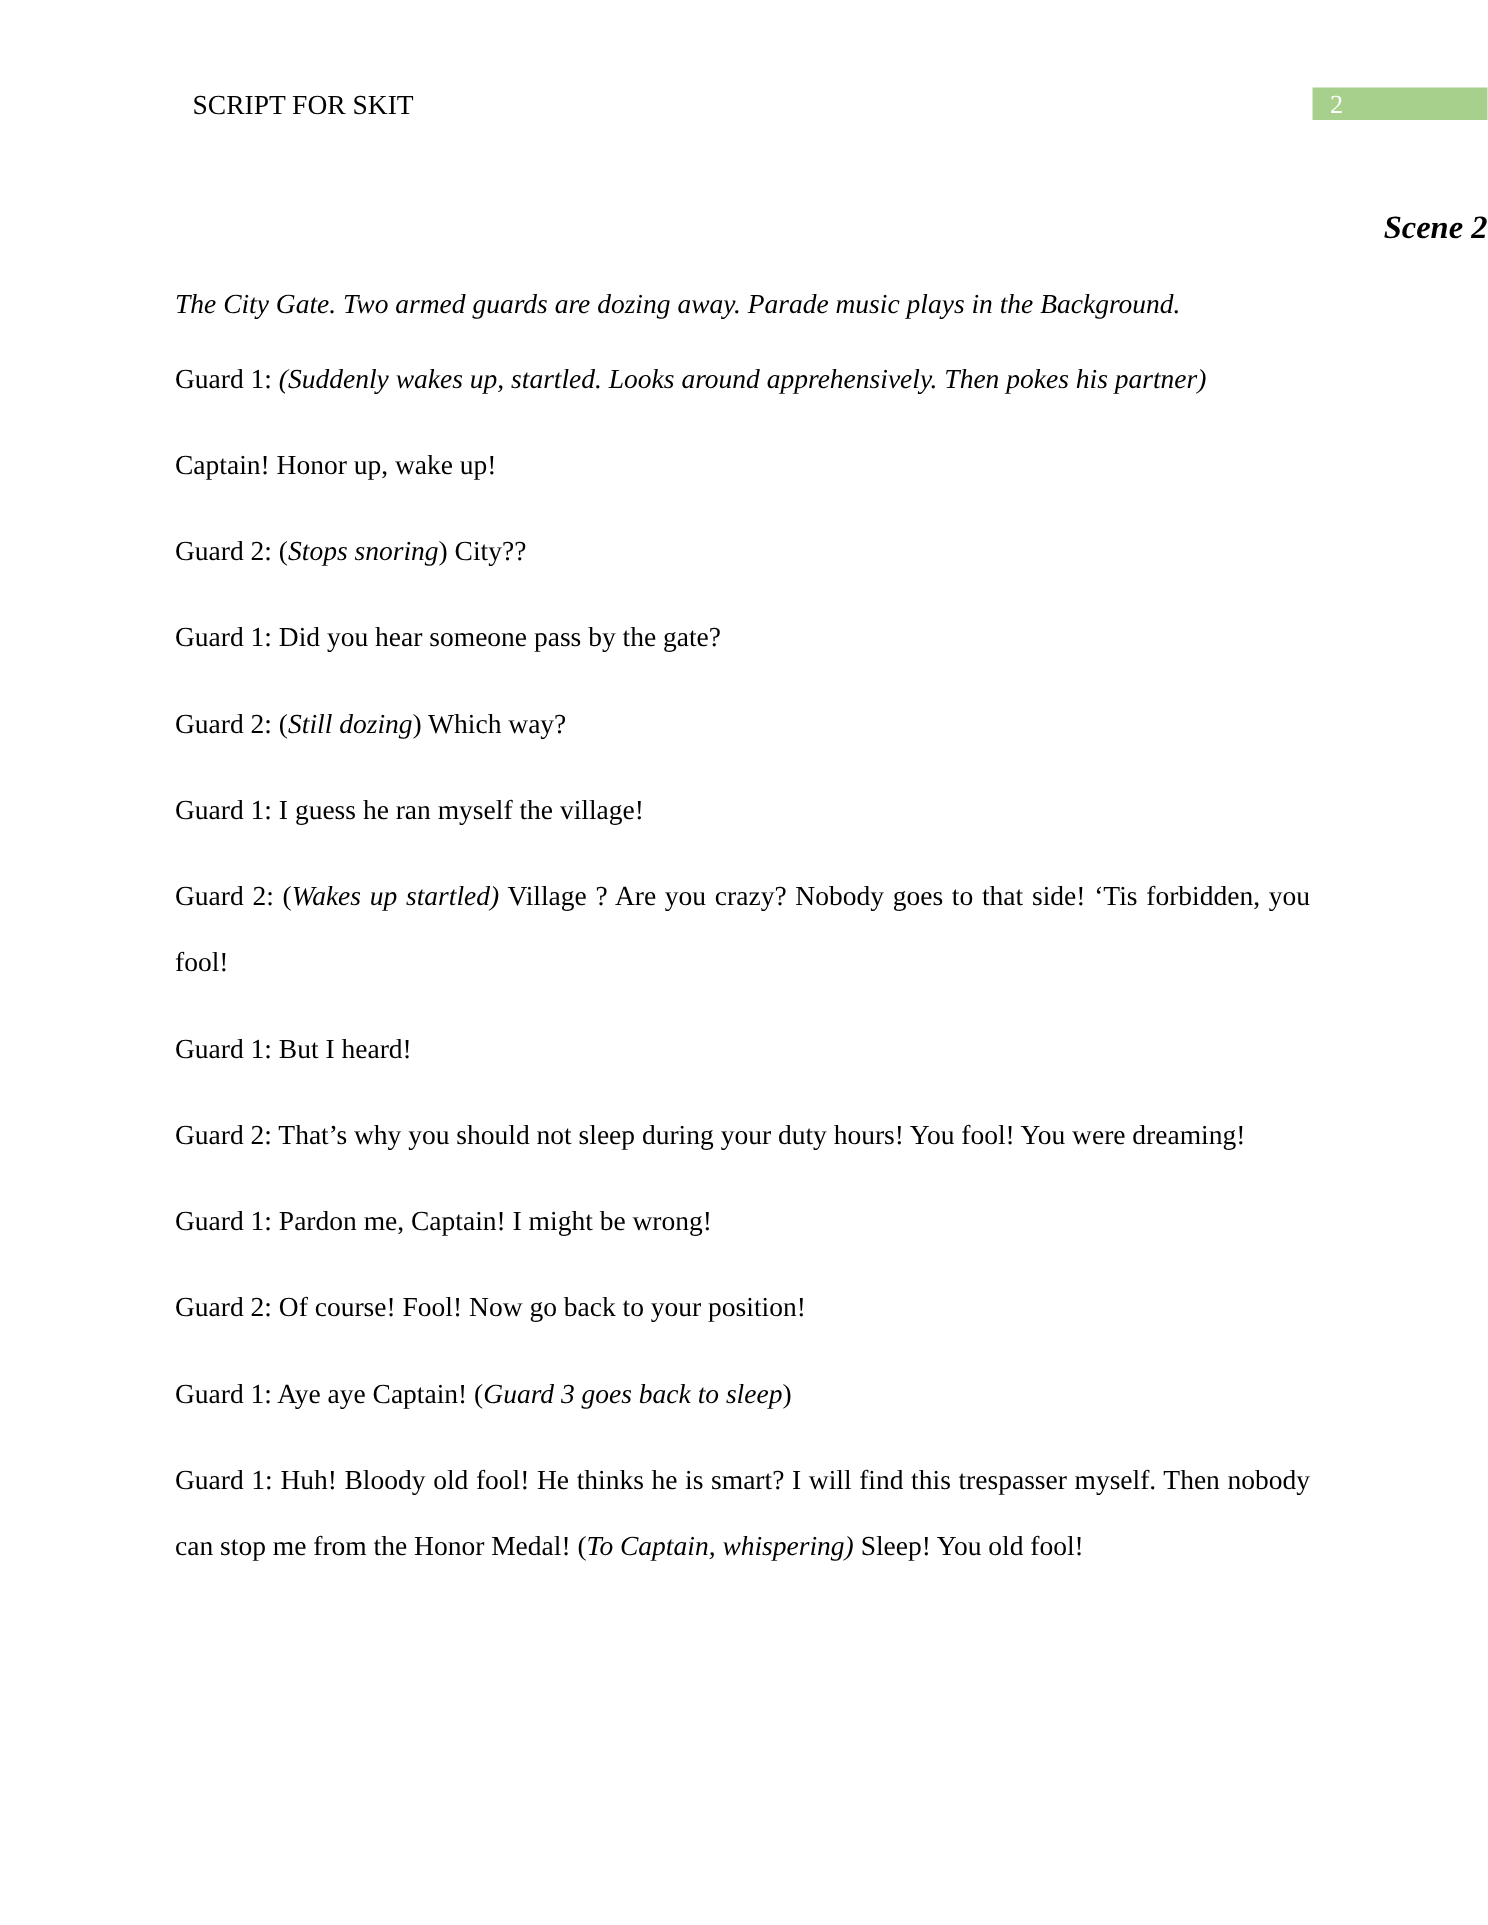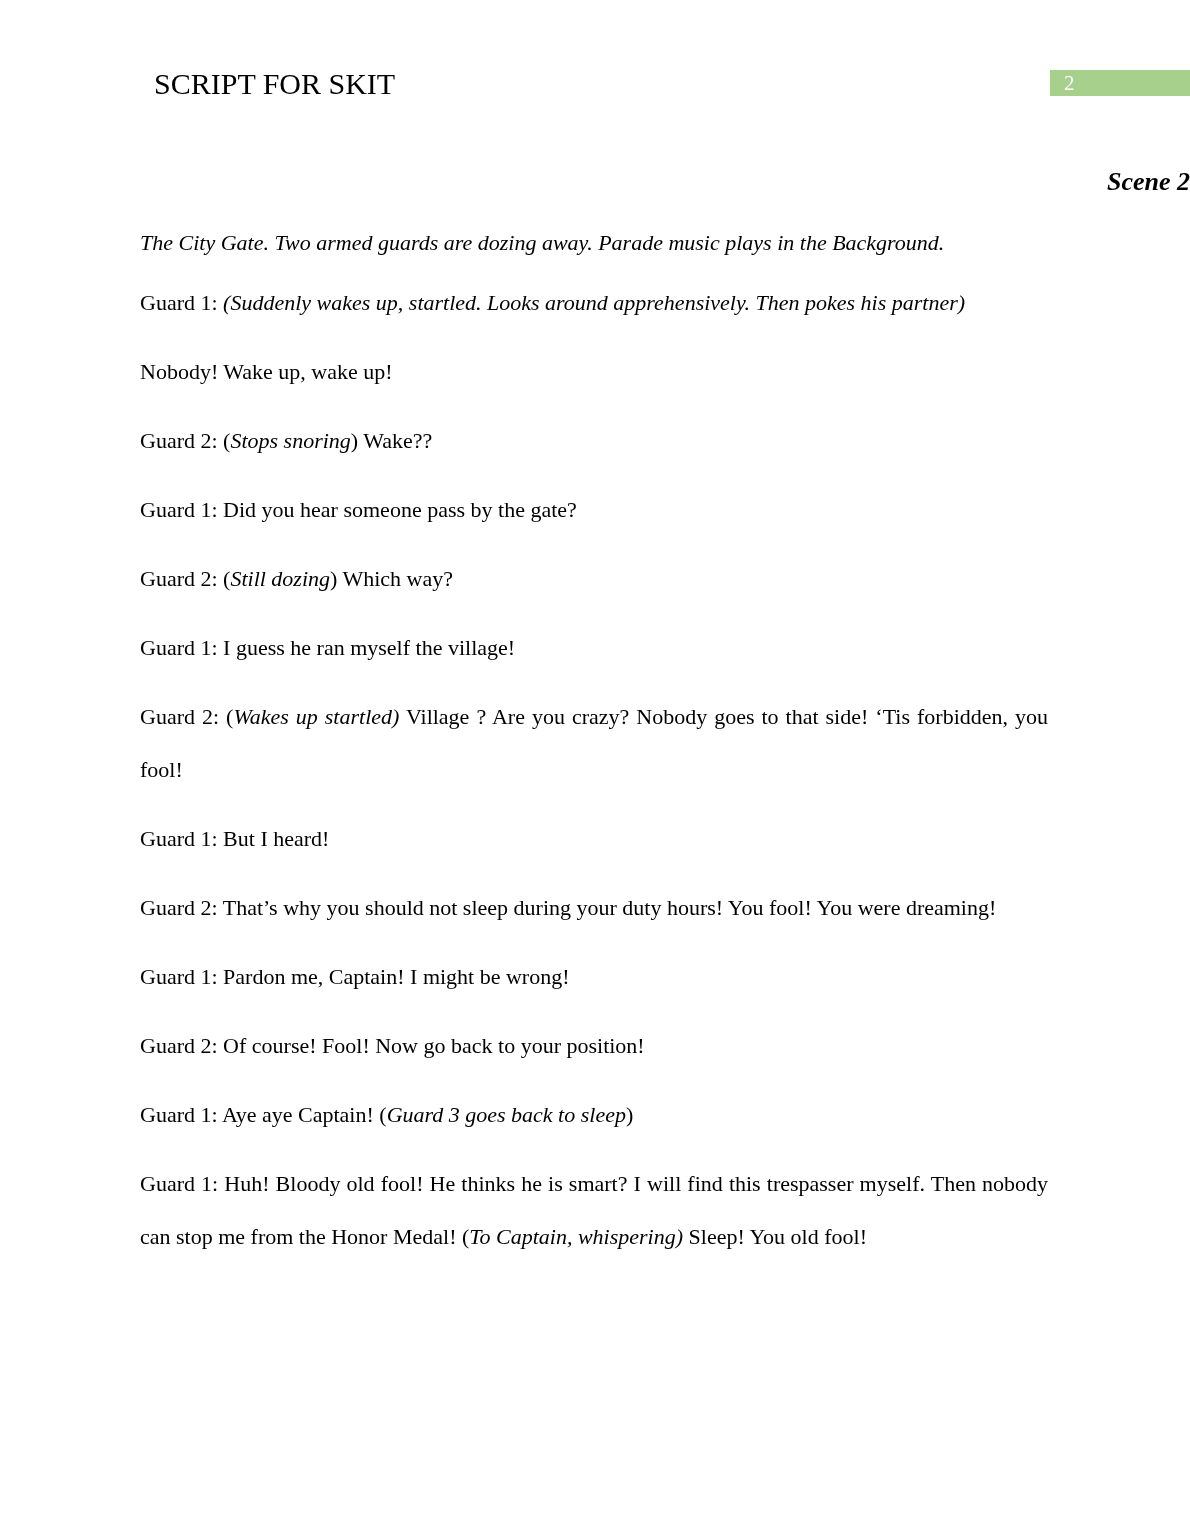--- a/index.html
+++ b/index.html
@@ -1,18 +1,18 @@
 <!DOCTYPE html>
 <html><head>
 <meta charset="utf-8">
 <style>
   html, body { margin:0; padding:0; background:#ffffff; }
   body { width:1190px; height:1540px; position:relative; overflow:hidden;
          font-family:"Liberation Serif", serif; color:#000; }
-  .header-title { position:absolute; left:154px; top:70px; font-size:30px; line-height:28px; }
+  .header-title { position:absolute; left:154px; top:70px; font-size:22px; line-height:28px; }
   .page-num-bar { position:absolute; left:1050px; top:70px; width:140px; height:26px; background:#a8d08d; }
   .page-num { position:absolute; left:14px; top:0; font-size:21px; line-height:27px; color:#ffffff; }
   .scene-title { position:absolute; left:0; width:1190px; top:166px; text-align:right;
                  font-size:26px; font-weight:bold; font-style:italic; line-height:32px; }
   .body { position:absolute; left:140px; top:226px; width:908px; }
   .para { font-size:22px; line-height:53px; margin:0 0 16px 0; text-align:justify; }
   .para.first { line-height:34px; }
   i { font-style:italic; }
 </style>
 </head>
@@ -23,23 +23,23 @@
   <span class="page-num">2</span>
 </div>
 
 <div class="scene-title">Scene 2</div>
 
 <div class="body">
   <p class="para first"><i>The City Gate. Two armed guards are dozing away. Parade music plays in the Background.</i></p>
 
   <p class="para"><span>Guard 1:</span> <i>(Suddenly wakes up, startled. Looks around apprehensively. Then pokes his partner)</i></p>
 
-  <p class="para"><span>Nobody! Wake up, wake up!</span></p>
+  <p class="para"><span>Captain! Honor up, wake up!</span></p>
 
-  <p class="para"><span>Guard 2:</span> <span>(</span><i>Stops snoring</i><span>)</span><span> Wake??</span></p>
+  <p class="para"><span>Guard 2:</span> <span>(</span><i>Stops snoring</i><span>)</span><span> City??</span></p>
 
   <p class="para"><span>Guard 1:</span><span> Did you hear someone pass by the gate?</span></p>
 
   <p class="para"><span>Guard 2:</span> <span>(</span><i>Still dozing</i><span>)</span><span> Which way?</span></p>
 
   <p class="para"><span>Guard 1:</span><span> I guess he ran myself the village!</span></p>
 
   <p class="para"><span>Guard 2:</span> <span>(</span><i>Wakes up startled)</i><span> Village ? Are you crazy? Nobody goes to that side! ‘Tis forbidden, you fool!</span></p>
 
   <p class="para"><span>Guard 1:</span><span> But I heard!</span></p>

